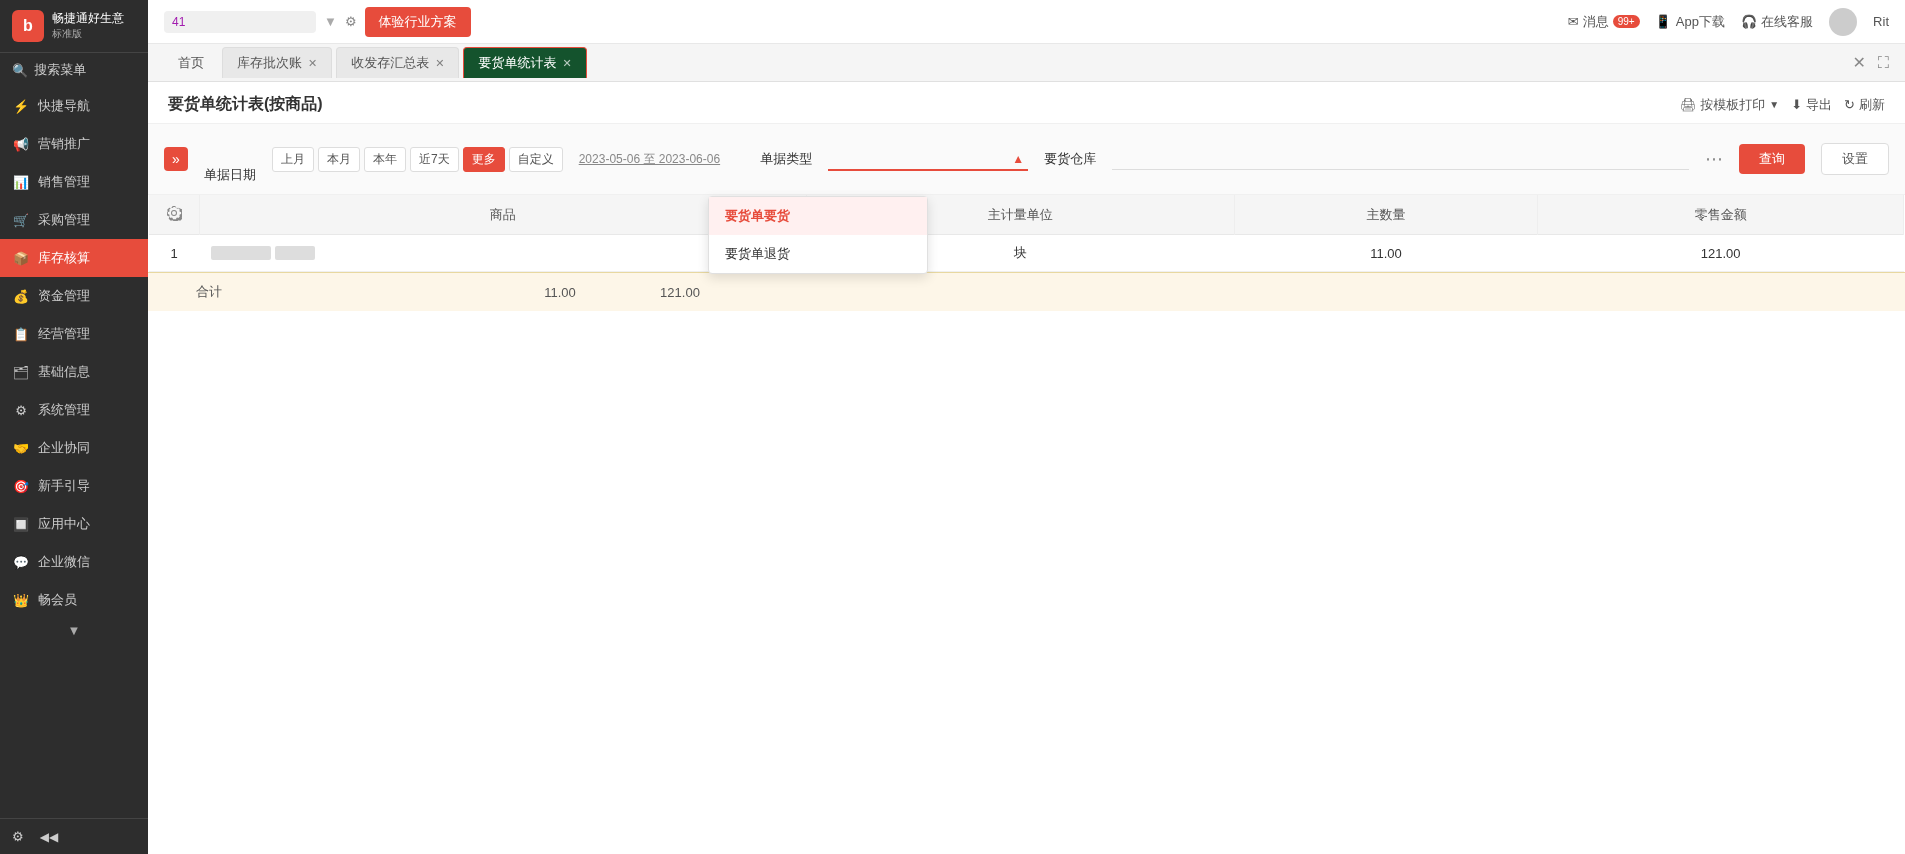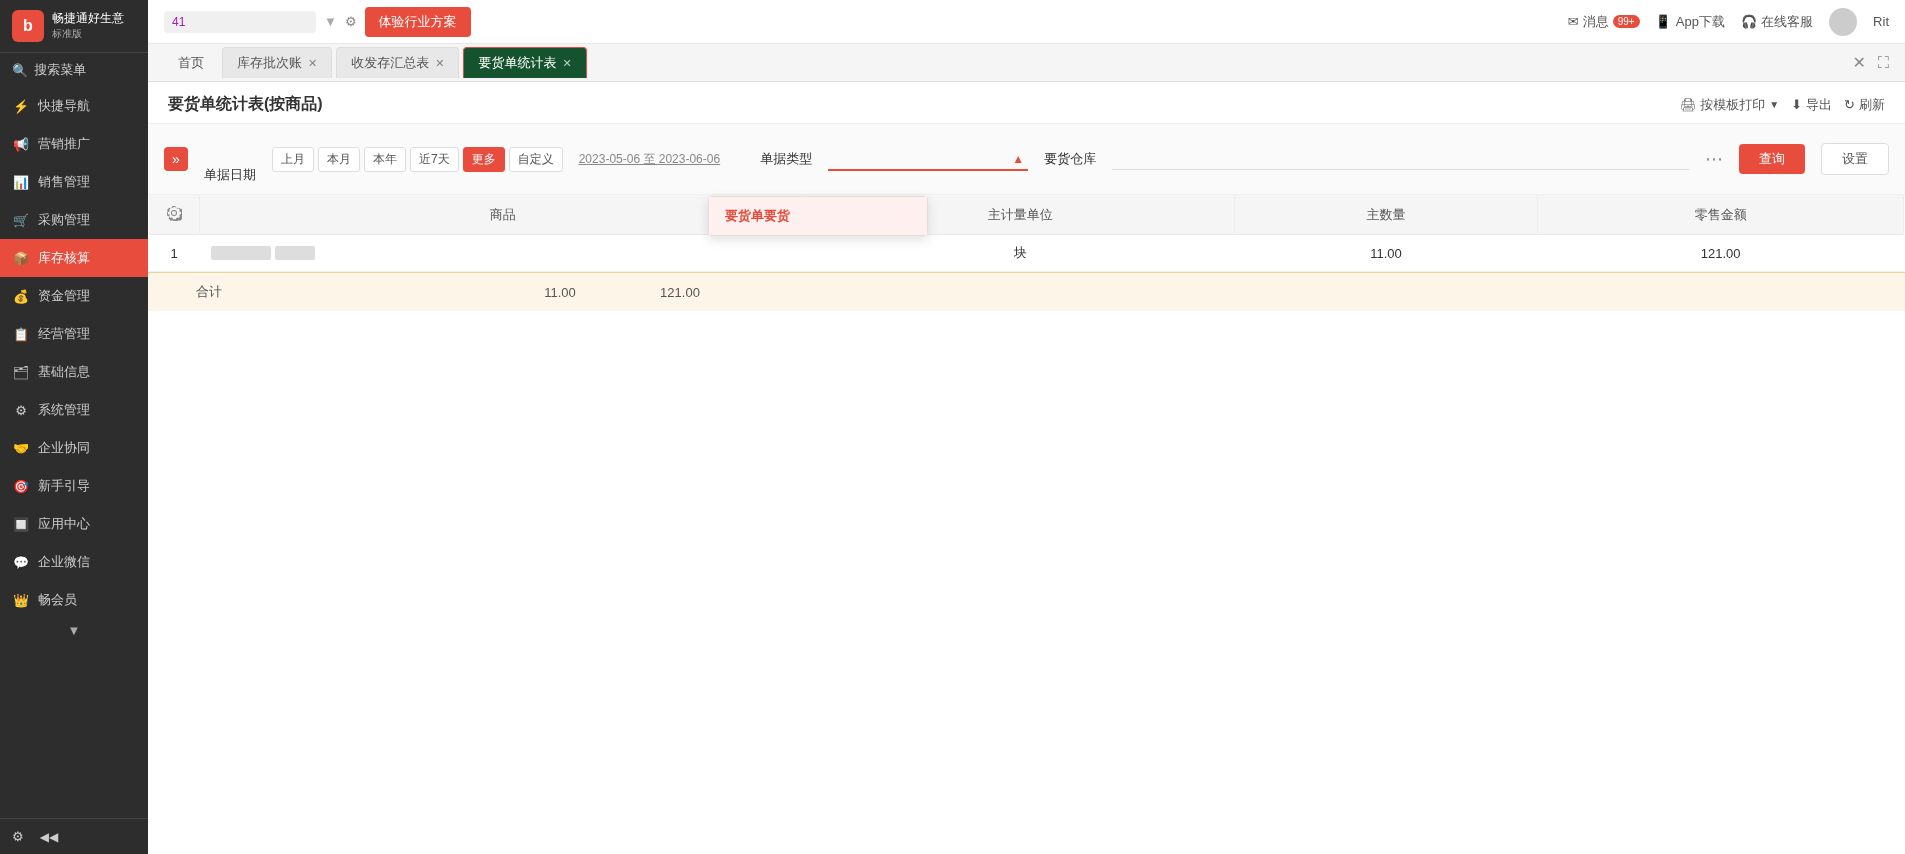--- a/index.html
+++ b/index.html
@@ -573,20 +573,21 @@
 
       <span class="filter-warehouse-label">要货仓库</span>
       <input class="filter-warehouse-input" value="" style="">
       <span class="filter-more-btn">⋯</span>
 
       <button class="query-btn">查询</button>
       <button class="settings-btn">设置</button>
 
       <div class="dropdown-menu">
         <div class="dropdown-item selected">要货单要货</div>
+        <div class="dropdown-item">要货单退货</div>
       </div>
     </div>
 
     <div class="table-wrap">
       <table>
         <thead>
           <tr>
             <th>
               <svg class="gear-svg" viewBox="0 0 16 16" fill="#888">
                 <path d="M8 5a3 3 0 1 0 0 6A3 3 0 0 0 8 5zm0 1a2 2 0 1 1 0 4A2 2 0 0 1 8 6z"></path>

